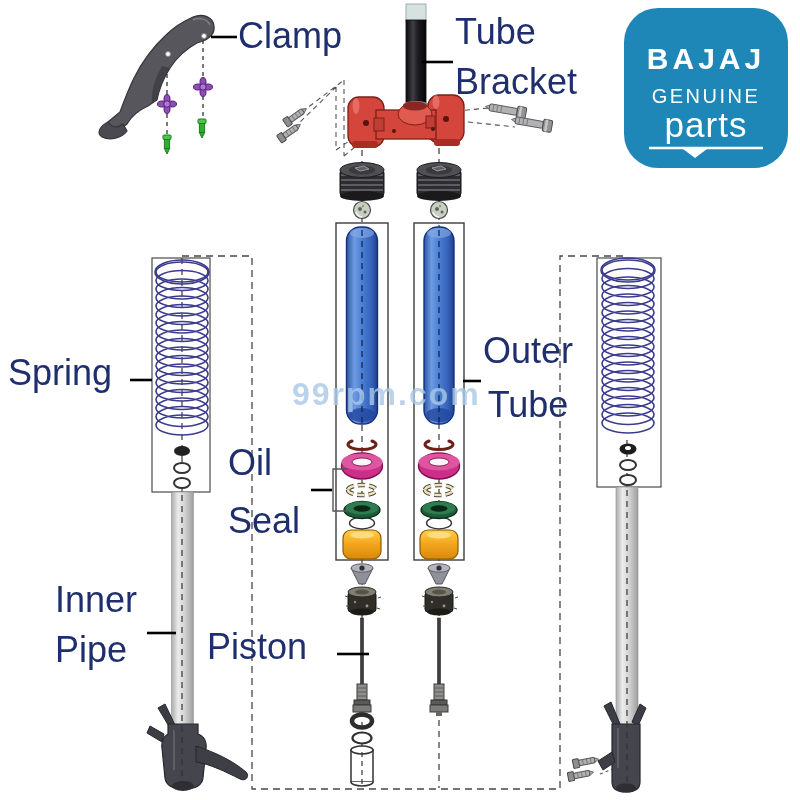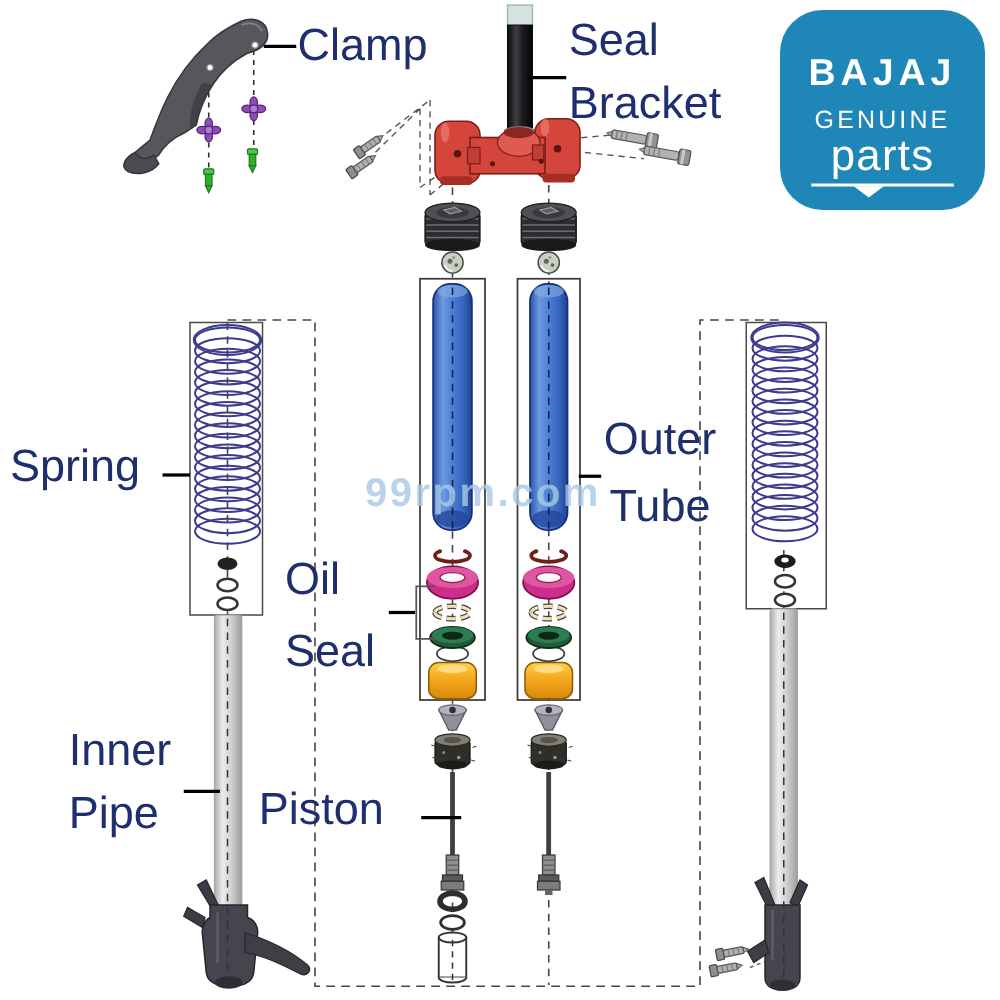--- a/index.html
+++ b/index.html
@@ -385,21 +385,21 @@
     <path d="M130,380 H152"></path>
     <path d="M463,381 H481"></path>
     <path d="M311,490 H332"></path>
     <path d="M147,633 H176"></path>
     <path d="M337,654 H369"></path>
   </g>
   <path d="M348,469 H333 V511 H348" fill="none" stroke="#555" stroke-width="1.4"></path>
 </svg>
 
 <div class="lbl" id="lbl-clamp">Clamp</div>
-<div class="lbl" id="lbl-under-bracket">Seal Bracket</div>
+<div class="lbl" id="lbl-under-bracket">Tube Bracket</div>
 <div class="lbl" id="lbl-spring">Spring</div>
 <div class="lbl" id="lbl-oil-seal">Oil Seal</div>
 <div class="lbl" id="lbl-outer-tube">Outer Tube</div>
 <div class="lbl" id="lbl-inner-pipe">Inner Pipe</div>
 <div class="lbl" id="lbl-piston">Piston</div>
 
 <div id="watermark">99rpm.com</div>
 
 <div id="logo">
   <span class="brand">BAJAJ</span>

